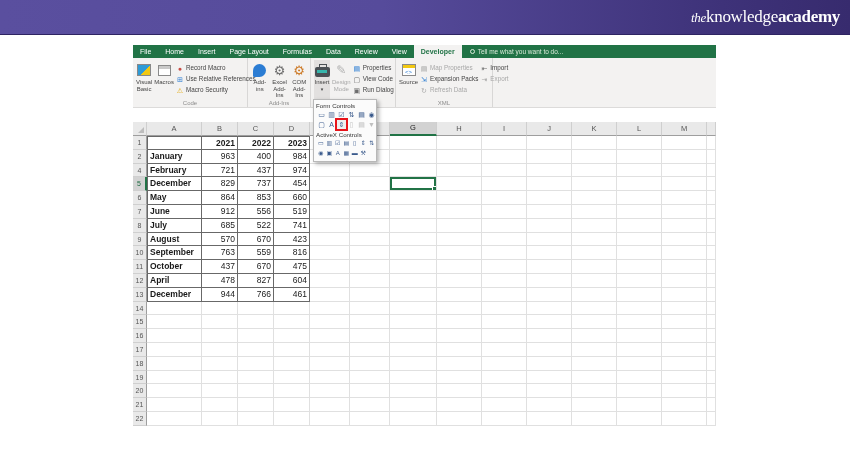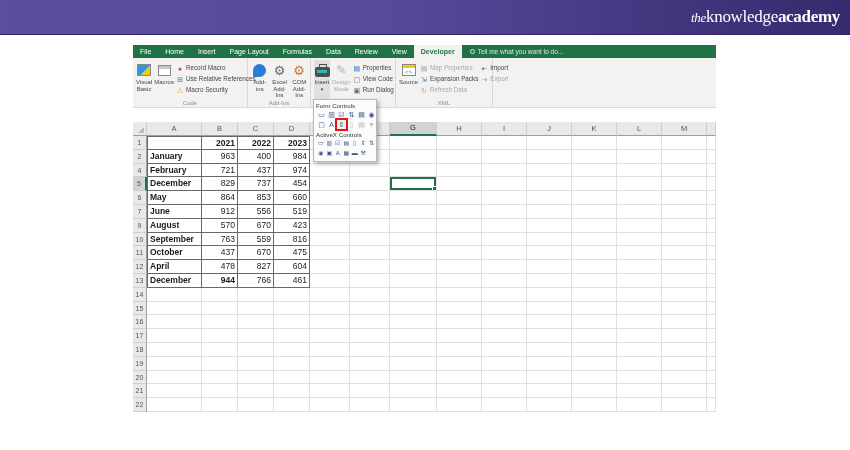--- a/index.html
+++ b/index.html
@@ -371,20 +371,37 @@
           <div class="cell" style="width: 47px;"></div>
           <div class="cell" style="width: 45px;"></div>
           <div class="cell" style="width: 45px;"></div>
           <div class="cell" style="width: 45px;"></div>
           <div class="cell" style="width: 45px;"></div>
           <div class="cell" style="width: 45px;"></div>
           <div class="cell" style="width: 45px;"></div>
           <div class="cell" style="width: 9px;"></div>
         </div>
         <div class="grow">
+          <div class="rh">8</div>
+          <div class="cell tbl leftb month" style="width: 55px;">July</div>
+          <div class="cell tbl num" style="width: 36px;">685</div>
+          <div class="cell tbl num" style="width: 36px;">522</div>
+          <div class="cell tbl num" style="width: 36px;">741</div>
+          <div class="cell" style="width: 40px;"></div>
+          <div class="cell" style="width: 40px;"></div>
+          <div class="cell" style="width: 47px;"></div>
+          <div class="cell" style="width: 45px;"></div>
+          <div class="cell" style="width: 45px;"></div>
+          <div class="cell" style="width: 45px;"></div>
+          <div class="cell" style="width: 45px;"></div>
+          <div class="cell" style="width: 45px;"></div>
+          <div class="cell" style="width: 45px;"></div>
+          <div class="cell" style="width: 9px;"></div>
+        </div>
+        <div class="grow">
           <div class="rh">9</div>
           <div class="cell tbl leftb month" style="width: 55px;">August</div>
           <div class="cell tbl num" style="width: 36px;">570</div>
           <div class="cell tbl num" style="width: 36px;">670</div>
           <div class="cell tbl num" style="width: 36px;">423</div>
           <div class="cell" style="width: 40px;"></div>
           <div class="cell" style="width: 40px;"></div>
           <div class="cell" style="width: 47px;"></div>
           <div class="cell" style="width: 45px;"></div>
           <div class="cell" style="width: 45px;"></div>
@@ -441,21 +458,21 @@
           <div class="cell" style="width: 45px;"></div>
           <div class="cell" style="width: 45px;"></div>
           <div class="cell" style="width: 45px;"></div>
           <div class="cell" style="width: 45px;"></div>
           <div class="cell" style="width: 45px;"></div>
           <div class="cell" style="width: 9px;"></div>
         </div>
         <div class="grow">
           <div class="rh">13</div>
           <div class="cell tbl leftb month" style="width: 55px;">December</div>
-          <div class="cell tbl num" style="width: 36px; font-weight: bold;">944</div>
+          <div class="cell tbl num" style="width: 36px;">944</div>
           <div class="cell tbl num" style="width: 36px;">766</div>
           <div class="cell tbl num" style="width: 36px;">461</div>
           <div class="cell" style="width: 40px;"></div>
           <div class="cell" style="width: 40px;"></div>
           <div class="cell" style="width: 47px;"></div>
           <div class="cell" style="width: 45px;"></div>
           <div class="cell" style="width: 45px;"></div>
           <div class="cell" style="width: 45px;"></div>
           <div class="cell" style="width: 45px;"></div>
           <div class="cell" style="width: 45px;"></div>

